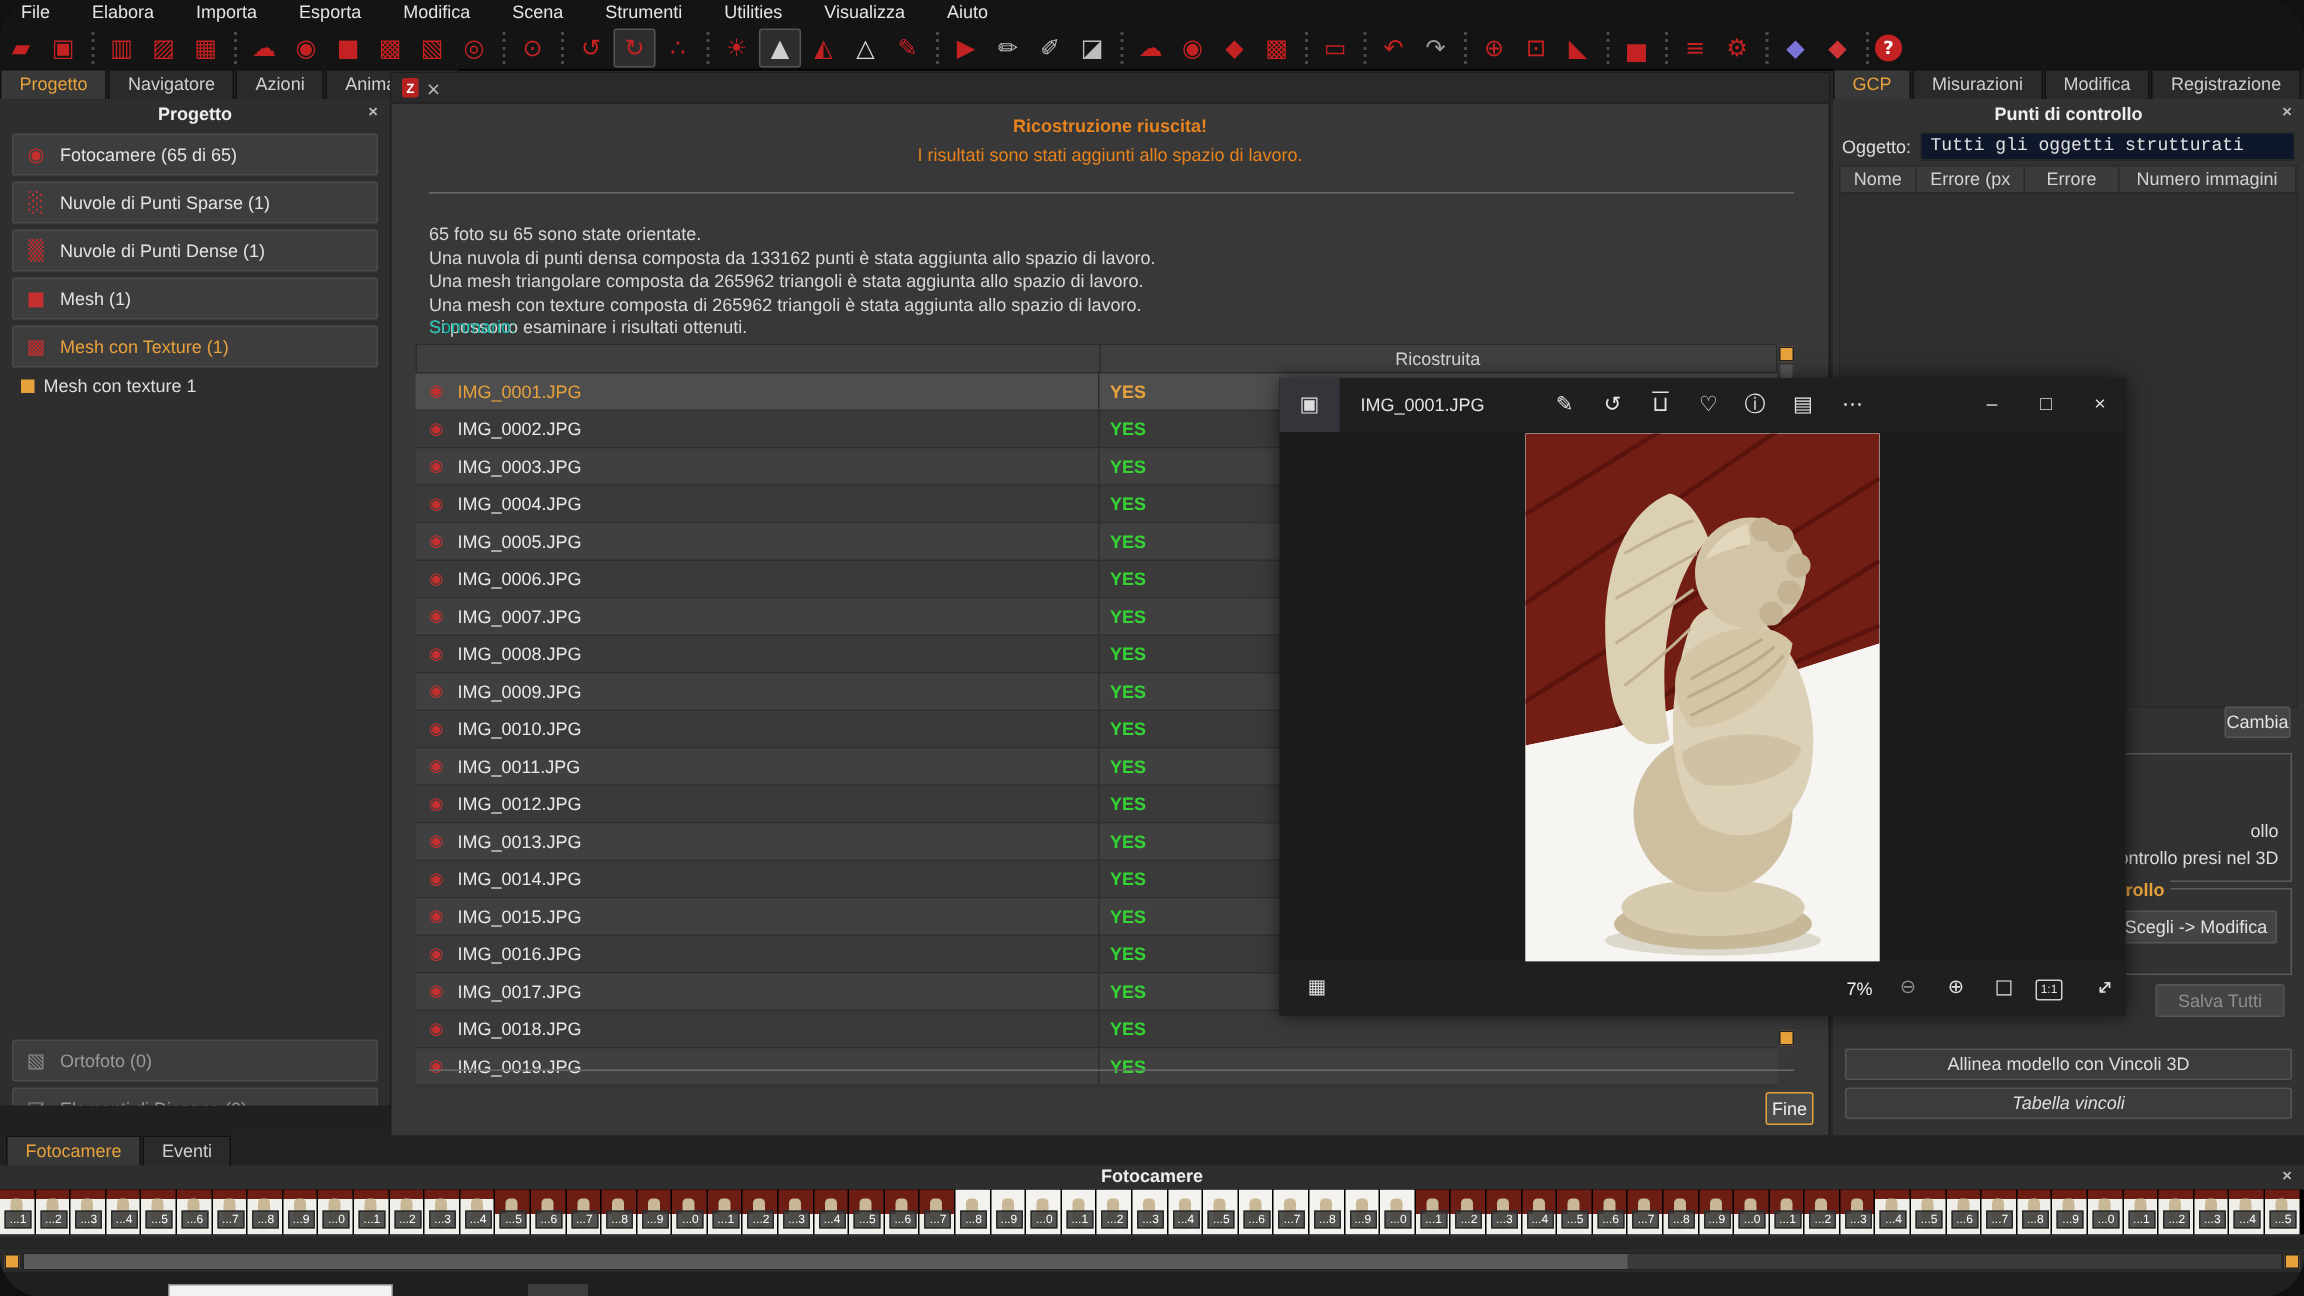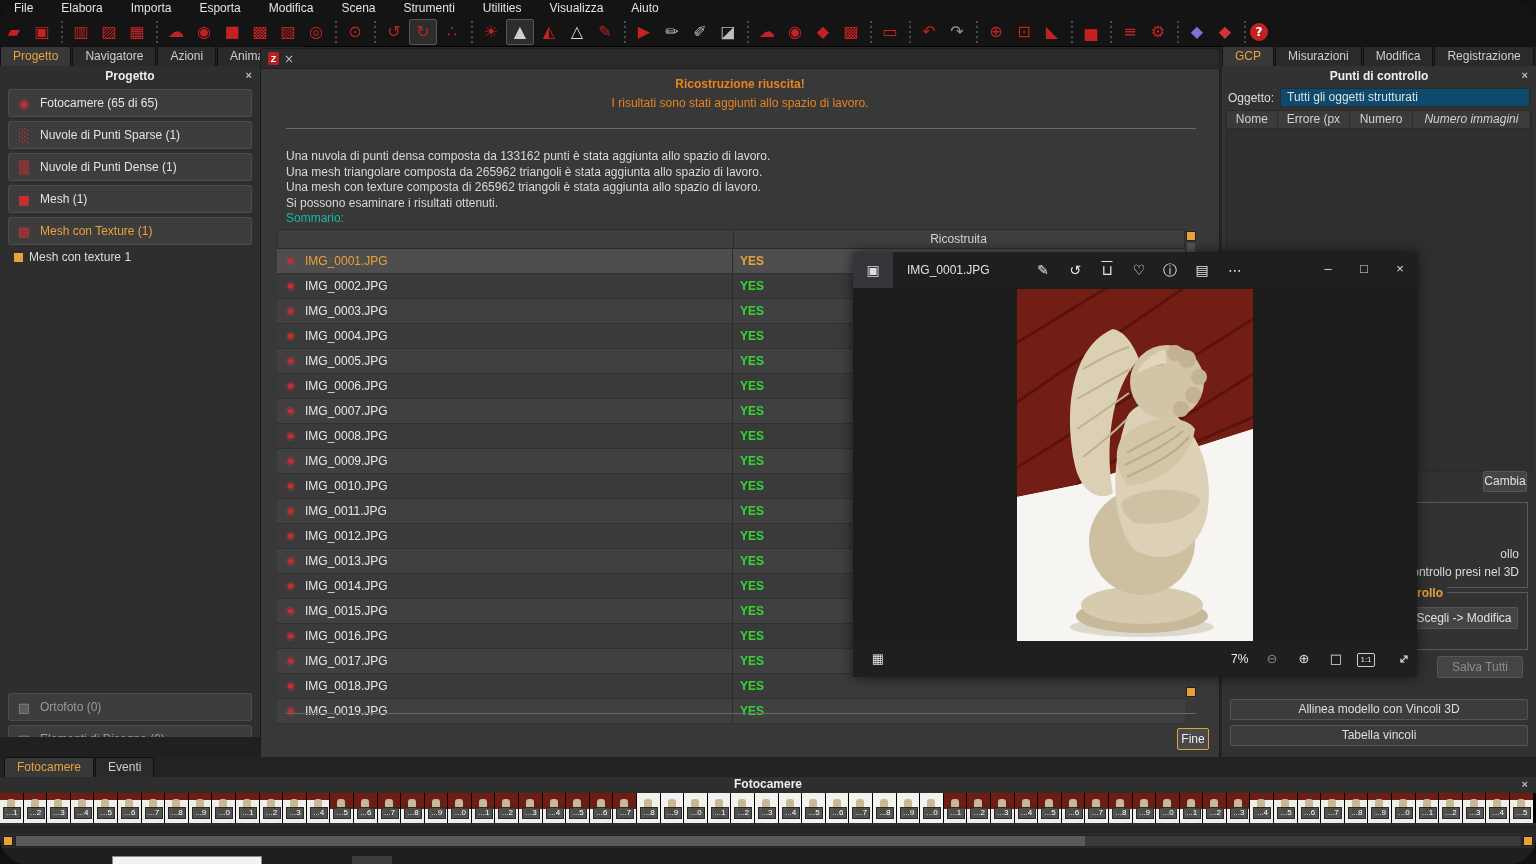--- a/index.html
+++ b/index.html
@@ -67,21 +67,21 @@
   .wiz-row .val{position:absolute;left:463px;top:5px;color:#35d435;font-weight:bold;}
   .wiz-row.sel .val{color:#e8a23c;}
   #wiz-vscroll{position:absolute;left:924px;top:180px;width:12px;height:474px;background:#3a3a3a;}
   .orange-sq{position:absolute;width:8px;height:8px;background:#e8a23c;border:1px solid #222;}
   #fine-btn{position:absolute;left:916px;top:679px;width:30px;height:20px;background:#4a4a4a;border:1px solid #e8a23c;
             border-radius:2px;color:#eee;text-align:center;line-height:20px;}
 
   
   #right-panel{left:1222px;top:46px;width:314px;height:711px;background:#323232;}
   #rp-ogg{position:absolute;left:6px;top:42px;display:flex;align-items:center;gap:6px;width:302px;}
-  #rp-ogg .field{flex:1;background:#0c4a6e;border:1px solid #2a2a2a;height:17px;line-height:17px;padding-left:6px;color:#e0e0e0;}
+  #rp-ogg .field{flex:1;background:#0f172a;border:1px solid #2a2a2a;height:17px;line-height:17px;padding-left:6px;color:#e0e0e0;font-family:Liberation Mono, monospace;}
   #rp-cols{position:absolute;left:4px;top:64px;width:304px;height:17px;background:#3b3b3b;border:1px solid #2a2a2a;display:flex;}
   #rp-cols div{border-right:1px solid #2a2a2a;text-align:center;line-height:17px;color:#d2d2d2;overflow:hidden;white-space:nowrap;}
   #rp-body{position:absolute;left:4px;top:82px;width:304px;height:342px;background:#2f2f2f;border:1px solid #2a2a2a;}
   .rp-btn{position:absolute;background:#444;border:1px solid #565656;border-radius:2px;color:#e0e0e0;
           text-align:center;}
   .groupbox{position:absolute;border:1px solid #5a5a5a;}
   .rp-frag{position:absolute;color:#dcdcdc;white-space:nowrap;}
   .rp-wide-btn{position:absolute;left:8px;width:296px;height:19px;background:#3c3c3c;border:1px solid #555;
                color:#ddd;text-align:center;line-height:19px;border-radius:2px;}
 
@@ -246,20 +246,21 @@
 
   <div id="wizard" class="abs">
     <div id="wiz-titlebar">
       <span id="wiz-logo">Z</span>
       <span id="wiz-close" class="glyph">×</span>
     </div>
     <div class="wiz-orange abs" style="left:0;top:47px;width:100%;">I risultati sono stati aggiunti allo spazio di lavoro.</div>
     <div class="wiz-orange abs" style="left:0;top:28px;width:100%;font-weight:bold;">Ricostruzione riuscita!</div>
     <div class="hr" style="top:79px;"></div>
     <div id="wiz-summary">
+        <div>65 foto su 65 sono state orientate.</div>
         <div>Una nuvola di punti densa composta da 133162 punti è stata aggiunta allo spazio di lavoro.</div>
         <div>Una mesh triangolare composta da 265962 triangoli è stata aggiunta allo spazio di lavoro.</div>
         <div>Una mesh con texture composta di 265962 triangoli è stata aggiunta allo spazio di lavoro.</div>
         <div>Si possono esaminare i risultati ottenuti.</div>
       </div>
     <div class="abs" style="left:25px;top:162px;color:#14b8a6;">Sommario:</div>
     <div id="wiz-table">
       <div id="wiz-thead">
         <span class="c1">Fotocamera</span>
         <span class="abs" style="left:455px;top:0;bottom:0;width:1px;background:#2c2c2c;"></span>
@@ -402,36 +403,36 @@
       <div class="panel-title">Punti di controllo</div>
       <span class="close-x abs" style="right:8px;top:3px;">×</span>
     </div>
     <div id="rp-ogg">
       <span>Oggetto:</span>
       <span class="field">Tutti gli oggetti strutturati</span>
     </div>
     <div id="rp-cols">
         <div style="width: 50px;">Nome</div>
         <div style="width: 72px;">Errore (px</div>
-        <div style="width: 62px;">Numero</div>
-        <div style="width: 118px; font-style: italic;">Numero immagini</div>
+        <div style="width: 62px;">Errore</div>
+        <div style="width: 118px;">Numero immagini</div>
       </div>
     <div id="rp-body"></div>
     <div class="rp-btn" style="left:261px;top:425px;width:42px;height:19px;line-height:19px;">Cambia</div>
     <div class="groupbox" style="left:18px;top:456px;width:286px;height:84px;">
       <div class="rp-frag" style="right:8px;top:44px;text-align:right;">ollo</div>
       <div class="rp-frag" style="right:8px;top:62px;text-align:right;">controllo presi nel 3D</div>
     </div>
     <div class="groupbox" style="left:18px;top:546px;width:286px;height:56px;">
       <div class="rp-frag" style="right:80px;top:-7px;background:#323232;padding:0 4px;color:#e8a23c;font-weight:bold;">ntrollo</div>
       <div class="rp-btn" style="right:9px;top:14px;width:106px;height:20px;line-height:20px;">Scegli -&gt; Modifica</div>
     </div>
     <div class="rp-btn" style="left:215px;top:610px;width:84px;height:20px;line-height:20px;color:#8d8d8d;">Salva Tutti</div>
     <div class="rp-wide-btn" style="top:653px;">Allinea modello con Vincoli 3D</div>
-    <div class="rp-wide-btn" style="top:679px;">Tabella vincoli</div>
+    <div class="rp-wide-btn" style="top:679px;font-style:italic;">Tabella vincoli</div>
   </div>
 
   <div id="viewer" class="abs">
     <div id="pv-titlebar">
       <div id="pv-gallery">
           <span class="glyph">▣</span>
         </div>
       <span id="pv-title">IMG_0001.JPG</span>
       <span class="pv-ic glyph" style="left:180px;">✎</span>
       <span class="pv-ic glyph" style="left:212px;">↺</span>

